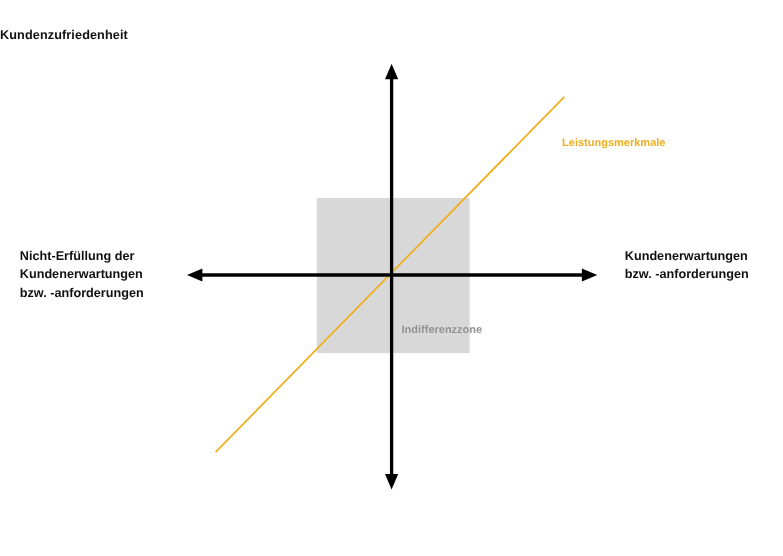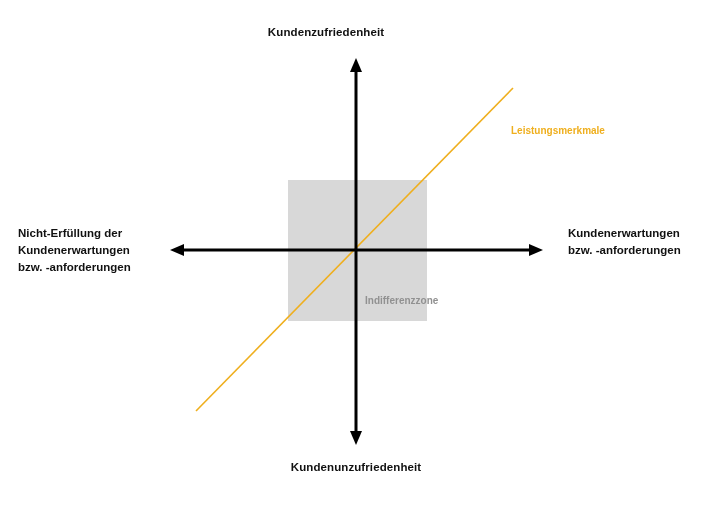--- a/index.html
+++ b/index.html
@@ -32,21 +32,21 @@
     font-size: 11.5px;
     font-weight: bold;
     color: #111111;
     letter-spacing: 0.1px;
     white-space: nowrap;
   }
   #label-top {
     left: 0;
     top: 26px;
     width: 652px;
-    text-align: center;
+    text-align: left;
   }
   #label-bottom {
     left: 0;
     top: 461px;
     width: 712px;
     text-align: center;
   }
   .side-label {
     position: absolute;
     font-size: 11.5px;
@@ -105,21 +105,20 @@
 
     <line x1="178" y1="250" x2="535" y2="250" stroke="#000000" stroke-width="3"></line>
 
     <polygon points="170,250 184,244 184,256" fill="#000000"></polygon>
 
     <polygon points="543,250 529,244 529,256" fill="#000000"></polygon>
   </svg>
 
   <div class="axis-title" id="label-top">Kundenzufriedenheit</div>
 
-  <div class="axis-title" id="label-bottom">Kundenunzufriedenheit</div>
 
   <div class="side-label" id="label-left">
     <div>Nicht-Erfüllung der</div>
     <div>Kundenerwartungen</div>
     <div>bzw. -anforderungen</div>
   </div>
 
   <div class="side-label" id="label-right">
     <div>Kundenerwartungen</div>
     <div>bzw. -anforderungen</div>

